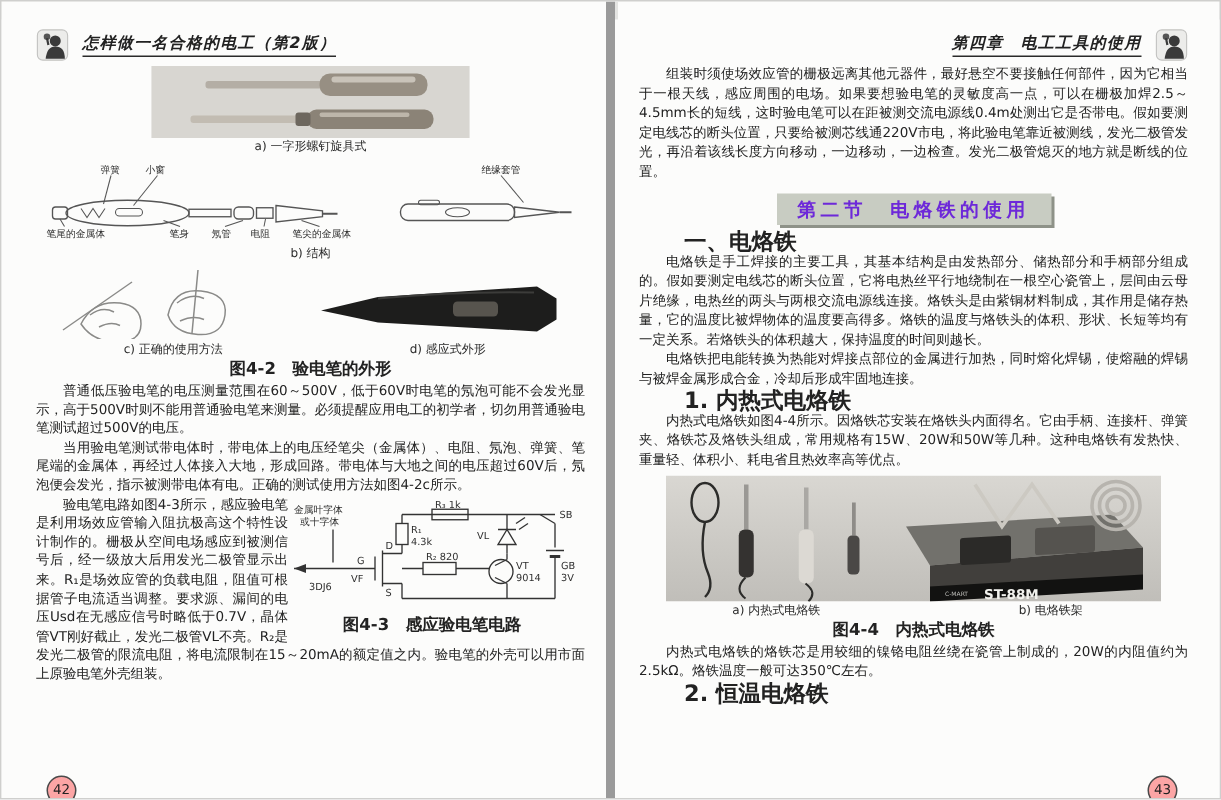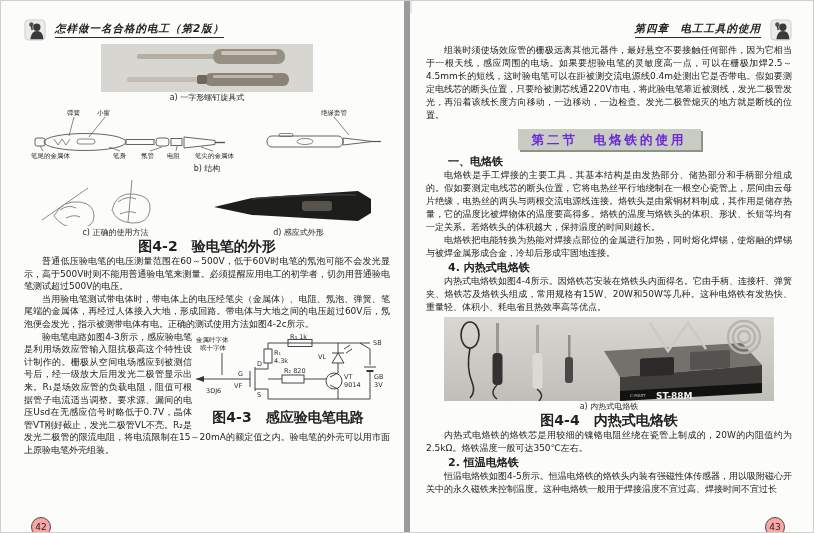--- a/index.html
+++ b/index.html
@@ -12,29 +12,29 @@
   .gutter-hl{position:absolute;left:409px;top:0;width:2px;height:533px;background:#e4e4e2;}
 
   .hdr{display:flex;align-items:center;gap:9px;height:24px;margin-bottom:2px;}
   .hdr.right{justify-content:flex-end;}
   .hdr-title{font-size:10.5px;font-weight:bold;font-style:italic;letter-spacing:1px;
              border-bottom:1.5px solid #2a2a2a;padding-bottom:1px;white-space:nowrap;}
   .logo{width:22px;height:24px;flex:0 0 auto;}
 
   .para{font-size:9px;line-height:12.6px;text-align:justify;text-indent:2em;margin:0;}
   .page-right .para{line-height:13px;}
-  .bold-head{font-size:11px;font-weight:bold;text-indent:2em;margin:1px 0;line-height:13px;}
+  .bold-head{font-size:15px;font-weight:bold;text-indent:2em;margin:1px 0;line-height:13px;}
 
   .photo-a{width:212px;height:48px;margin:0 auto;background:#d8d6d1;overflow:hidden;}
   .cap{font-size:8px;text-align:center;line-height:10px;margin:1px 0 0 0;color:#2a2a2a;}
   .figb{display:block;margin:2px auto 0 auto;}
   .row-cd{display:flex;justify-content:space-around;align-items:flex-end;height:50px;margin-top:2px;}
   .caps-cd{display:flex;justify-content:space-around;margin-top:1px;}
   .caps-cd .cap{width:50%;}
-  .fig-title{font-size:14px;font-weight:bold;text-align:center;margin:2px 0 3px 0;line-height:12px;}
+  .fig-title{font-size:11px;font-weight:bold;text-align:center;margin:2px 0 3px 0;line-height:12px;}
 
   .wrapblock{overflow:hidden;}
   .fig43{float:right;width:192px;margin:2px 0 2px 6px;}
   .fig43 svg{display:block;}
   .fig43 .fig-title{margin:0;}
 
   .photo44{width:330px;height:84px;margin:3px auto 0 auto;display:block;}
   .caps44{display:flex;margin-top:0;}
   .caps44 .cap{flex:1;}
 
@@ -225,21 +225,21 @@
       </svg>
     </div>
 
     <p class="para">组装时须使场效应管的栅极远离其他元器件，最好悬空不要接触任何部件，因为它相当于一根天线，感应周围的电场。如果要想验电笔的灵敏度高一点，可以在栅极加焊2.5～4.5mm长的短线，这时验电笔可以在距被测交流电源线0.4m处测出它是否带电。假如要测定电线芯的断头位置，只要给被测芯线通220V市电，将此验电笔靠近被测线，发光二极管发光，再沿着该线长度方向移动，一边移动，一边检查。发光二极管熄灭的地方就是断线的位置。</p>
 
     <div class="section-box">第二节　电烙铁的使用</div>
 
     <div class="bold-head">一、电烙铁</div>
     <p class="para">电烙铁是手工焊接的主要工具，其基本结构是由发热部分、储热部分和手柄部分组成的。假如要测定电线芯的断头位置，它将电热丝平行地绕制在一根空心瓷管上，层间由云母片绝缘，电热丝的两头与两根交流电源线连接。烙铁头是由紫铜材料制成，其作用是储存热量，它的温度比被焊物体的温度要高得多。烙铁的温度与烙铁头的体积、形状、长短等均有一定关系。若烙铁头的体积越大，保持温度的时间则越长。</p>
     <p class="para">电烙铁把电能转换为热能对焊接点部位的金属进行加热，同时熔化焊锡，使熔融的焊锡与被焊金属形成合金，冷却后形成牢固地连接。</p>
-    <div class="bold-head">4. 内热式电烙铁</div>
+    <div class="bold-head">1. 内热式电烙铁</div>
     <p class="para">内热式电烙铁如图4-4所示。因烙铁芯安装在烙铁头内面得名。它由手柄、连接杆、弹簧夹、烙铁芯及烙铁头组成，常用规格有15W、20W和50W等几种。这种电烙铁有发热快、重量轻、体积小、耗电省且热效率高等优点。</p>
 
     <svg class="photo44" viewBox="0 0 330 84">
       <defs>
         <linearGradient id="pbg" x1="0" y1="0" x2="0" y2="1">
           <stop offset="0" stop-color="#d9d7d2"></stop>
             <stop offset="1" stop-color="#c0beb9"></stop>
         </linearGradient>
       </defs>
       <rect width="330" height="84" fill="url(#pbg)"></rect>
@@ -272,23 +272,23 @@
       </g>
       <polyline points="206,6 224,34 244,6 262,32" stroke="#ccc9c2" stroke-width="2.5" fill="none"></polyline>
       <g stroke="#b7b4ae" stroke-width="2.4" fill="none">
         <circle cx="300" cy="20" r="16"></circle>
         <circle cx="300" cy="20" r="11"></circle>
         <circle cx="300" cy="20" r="6"></circle>
       </g>
     </svg>
     <div class="caps44">
       <div class="cap">a) 内热式电烙铁</div>
+      <div class="cap">b) 电烙铁架</div>
     </div>
     <div class="fig-title">图4-4　内热式电烙铁</div>
 
     <p class="para">内热式电烙铁的烙铁芯是用较细的镍铬电阻丝绕在瓷管上制成的，20W的内阻值约为2.5kΩ。烙铁温度一般可达350℃左右。</p>
     <div class="bold-head">2. 恒温电烙铁</div>
-    <p class="para">恒温电烙铁如图4-5所示。恒温电烙铁的烙铁头内装有强磁性体传感器，用以吸附磁心开关中的永久磁铁来控制温度。这种电烙铁一般用于焊接温度不宜过高、焊接时间不宜过长</p>
 
     <div class="pagenum pr">43</div>
   </div>
 
 </div>
 
 </body></html>

